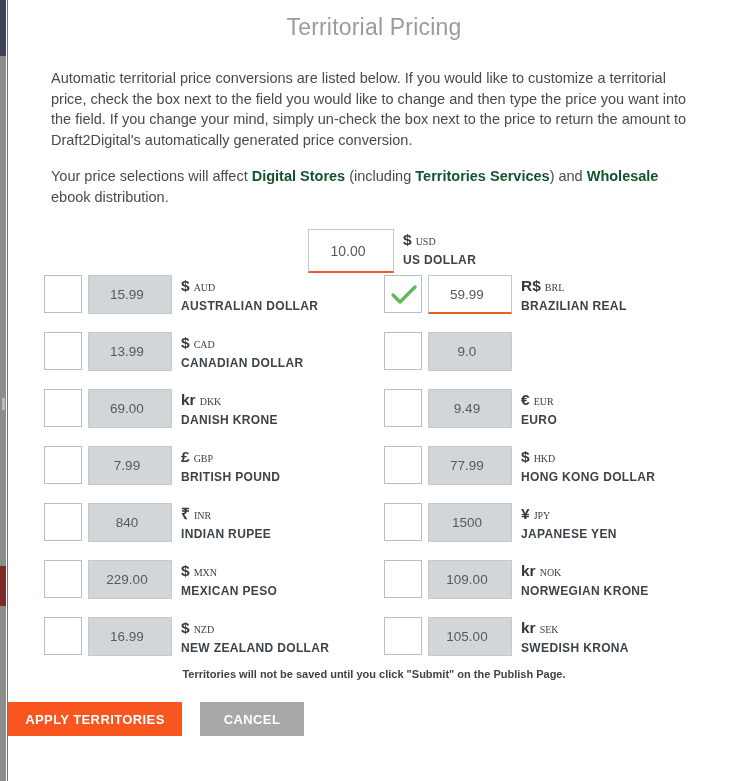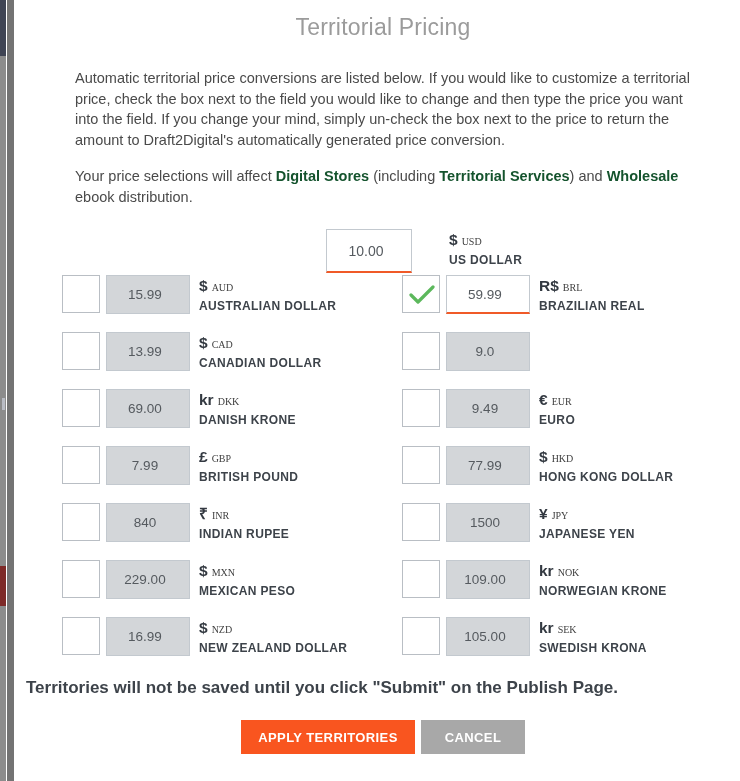--- a/index.html
+++ b/index.html
@@ -30,52 +30,50 @@
     position: absolute; left: 2px; top: 398px; width: 3px; height: 12px;
     background: #b9bcc4;
   }
 
   
   #modal {
     position: absolute;
     left: 7px; top: 0;
     width: 733px; height: 781px;
     background: #ffffff;
-    border-left: 7px solid #737373;
-    padding-left: 12px;
+    border-left: 1px solid #737373;
   }
 
   #modal-title {
     text-align: center;
     font-size: 23px;
     font-weight: 400;
     color: #9b9b9b;
     letter-spacing: .2px;
     margin: 14px 0 0 0;
     padding: 0;
   }
 
   .intro {
     color: #4a4a4a;
     font-size: 14.5px;
     line-height: 20.5px;
-    margin: 16px;
+    margin: 10px;
     padding: 0 32px 0 33px;
   }
   #intro-paragraph-1 { margin-top: 27px; }
   #intro-paragraph-2 { margin-top: 16px; }
   .intro b { font-weight: 700; color: #14532d; }
 
   
   #base-row {
     margin-top: 22px;
     display: flex;
     justify-content: flex-start;
     padding-left: 300px;
-    gap: 28px;
   }
   .price-input {
     width: 84px;
     height: 39px;
     border: 1px solid #c3c9cf;
     background: #d3d6d9;
     color: #555a5f;
     font-family: "Liberation Sans", sans-serif;
     font-size: 13.5px;
     text-align: center;
@@ -121,31 +119,30 @@
     background: #ffffff;
     margin-right: 6px;
     flex: 0 0 38px;
     position: relative;
     cursor: pointer;
   }
   .checkbox svg { position: absolute; left: 6px; top: 8px; }
 
   
   #footer-note {
-    text-align: left;
-    font-size: 17px;
+    text-align: center;
+    font-size: 11px;
     font-weight: 700;
     color: #3d434a;
-    margin-top: 22px;
+    margin-top: 12px;
   }
   #button-bar {
     margin-top: 22px;
     display: flex;
-    justify-content: center;
-    gap: 6px;
+    gap: 18px;
   }
   .btn {
     border: none;
     color: #ffffff;
     font-family: "Liberation Sans", sans-serif;
     font-size: 13px;
     font-weight: 700;
     letter-spacing: .4px;
     height: 34px;
     cursor: pointer;
@@ -160,21 +157,21 @@
 <div id="bg-strip-gray"></div>
 <div id="bg-strip-red"></div>
 <div id="bg-strip-tick"></div>
 
 <div id="modal">
 
   <h1 id="modal-title">Territorial Pricing</h1>
 
   <p id="intro-paragraph-1" class="intro">Automatic territorial price conversions are listed below. If you would like to customize a territorial price, check the box next to the field you would like to change and then type the price you want into the field. If you change your mind, simply un-check the box next to the price to return the amount to Draft2Digital's automatically generated price conversion.</p>
 
-  <p id="intro-paragraph-2" class="intro"><span>Your price selections will affect </span><b>Digital Stores</b><span> (including </span><b>Territorial Services</b><span>) and </span><b>Wholesale</b><span> ebook distribution.</span></p>
+  <p id="intro-paragraph-2" class="intro"><span>Your price selections will affect </span><b>Digital Stores</b><span> (including </span><b>Territories Services</b><span>) and </span><b>Wholesale</b><span> ebook distribution.</span></p>
 
   <div id="base-row">
     <input id="base-input" class="price-input editable" type="text" value="10.00" placeholder="0.00" style="">
     <div class="cur-meta">
       <div class="cur-line1">
         <span class="cur-symbol">$</span><span class="cur-code">USD</span>
       </div>
       <div class="cur-name">US DOLLAR</div>
     </div>
   </div>

